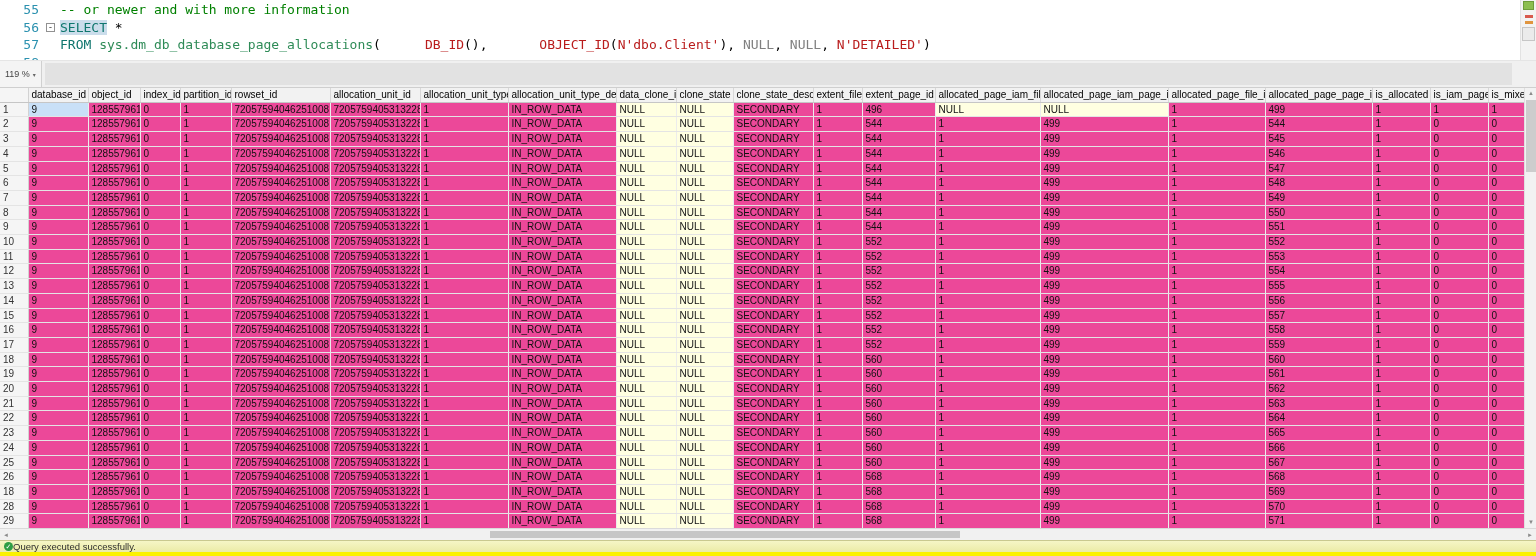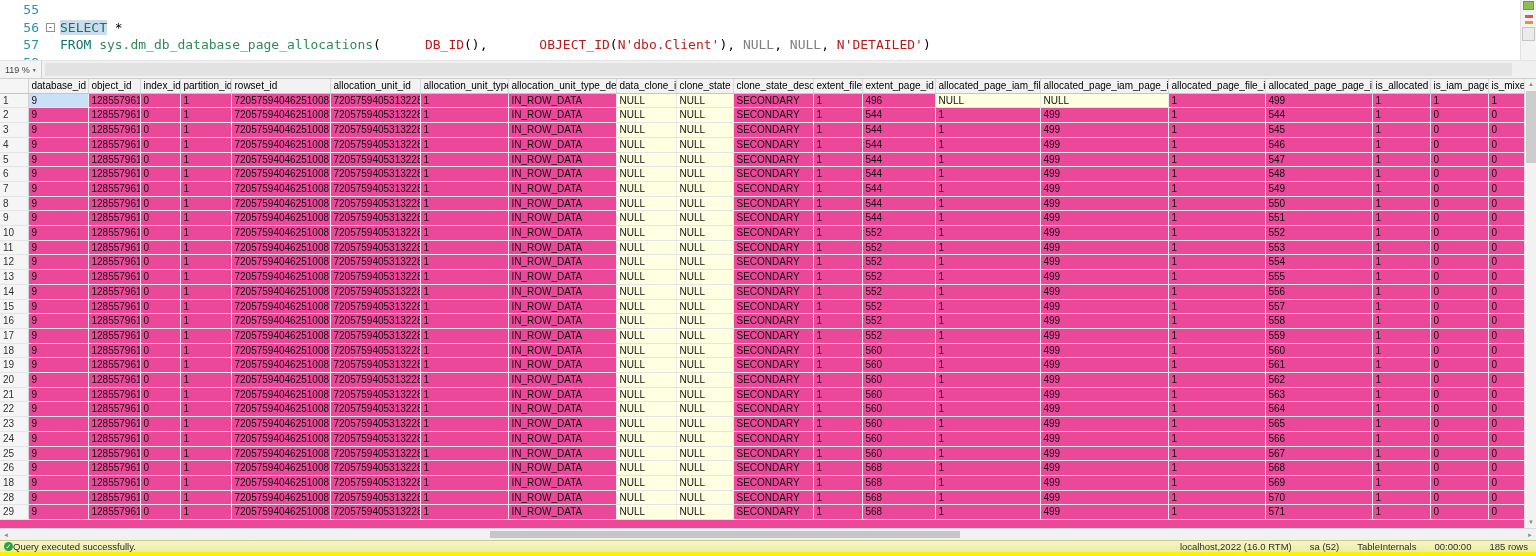--- a/index.html
+++ b/index.html
@@ -24,21 +24,21 @@
   .tok-plain { color:#000; }
   .hl { background:#CBDDEB; }
 
   .editor-map { position:absolute; right:0; top:0; width:16px; height:61px; background:#F3F3F3; border-left:1px solid #E2E2E2; }
   .map-green { position:absolute; left:2px; top:1px; width:11px; height:9px; background:#8CBE4F; border:1px solid #6E9C3A; }
   .map-red1 { position:absolute; left:4px; top:15px; width:8px; height:3px; background:#D85A4E; }
   .map-red2 { position:absolute; left:4px; top:21px; width:8px; height:3px; background:#E0953F; }
   .map-thumb { position:absolute; left:1px; top:27px; width:13px; height:14px; border:1px solid #C6C6C6; background:#EBEBEB; }
 
   
-  .editor-bottom { height:18px; flex:none; background:#F0F0F0; border-bottom:1px solid #CFCFCF; display:flex; align-items:stretch; }
+  .editor-bottom { height:27px; flex:none; background:#F0F0F0; border-bottom:1px solid #CFCFCF; display:flex; align-items:stretch; }
   .zoom { font-size:9px; color:#444; padding:0 5px; display:flex; align-items:center; gap:3px; border-right:1px solid #D0D0D0; background:#F4F4F4; }
   .zoom .caret { font-size:6px; color:#666; }
   .editor-hscroll { flex:1; position:relative; background:#F0F0F0; }
   .editor-hthumb { position:absolute; left:3px; right:24px; top:2px; bottom:2px; background:#E2E2E2; }
 
   
   .tabs { height:15px; flex:none; background:#F2F2F2; display:flex; align-items:stretch; border-bottom:1px solid #D4D4D4; }
   .tab { display:flex; align-items:center; gap:4px; font-size:9.5px; color:#222; padding:0 9px 0 4px; border-right:1px solid #D4D4D4; background:#E9E9E9; cursor:default; }
   .tab.active { background:#FFFFFF; }
   .tab svg { display:block; }
@@ -73,21 +73,21 @@
   .success-icon { width:9px; height:9px; border-radius:50%; background:#2E9E44; color:#fff; font-size:7px; line-height:9px; text-align:center; display:inline-block; }
   .status-bottom { height:5px; background:#FBF100; }
 </style>
 </head>
 <body>
 
 <div class="app">
 
   <div class="editor">
     <div class="editor-lines">
-        <div class="line"><span class="ln">55</span><span class="fold"></span></div>
+        <div class="line"><span class="ln">55</span><span class="fold"></span><span class="code"><span class="tok-comment">-- or newer and with more information</span></span></div>
         <div class="line"><span class="ln">56</span><span class="fold"><span class="fold-box">-</span></span><span class="code"><span class="tok-keyword hl">SELECT</span><span class="tok-plain"> *</span></span></div>
         <div class="line"><span class="ln">57</span><span class="fold"></span><span class="code"><span class="tok-keyword">FROM </span><span class="tok-systemobj">sys.dm_db_database_page_allocations</span><span class="tok-plain">(</span><span class="tok-function">DB_ID</span><span class="tok-plain">(), </span><span class="tok-function">OBJECT_ID</span><span class="tok-plain">(</span><span class="tok-string">N'dbo.Client'</span><span class="tok-plain">), </span><span class="tok-graykw">NULL</span><span class="tok-plain">, </span><span class="tok-graykw">NULL</span><span class="tok-plain">, </span><span class="tok-string">N'DETAILED'</span><span class="tok-plain">)</span></span></div>
         <div class="line"><span class="ln">58</span><span class="fold"></span><span class="code"></span></div>
       </div>
     <div class="editor-map">
       <div class="map-green"></div>
       <div class="map-red1"></div>
       <div class="map-red2"></div>
       <div class="map-thumb"></div>
     </div>
@@ -836,24 +836,17 @@
     <div class="hs-thumb"></div>
     <div class="hs-right">►</div>
   </div>
 
   <div class="status-strip">
     <div class="status-main">
       <div class="status-left">
         <span class="success-icon">✓</span>
         <span>Query executed successfully.</span>
       </div>
-      <div class="status-right">
-        <span>localhost,2022 (16.0 RTM)</span>
-        <span>sa (52)</span>
-        <span>TableInternals</span>
-        <span>00:00:00</span>
-        <span>185 rows</span>
-      </div>
     </div>
     <div class="status-bottom"></div>
   </div>
 
 </div>
 
 </body></html>

